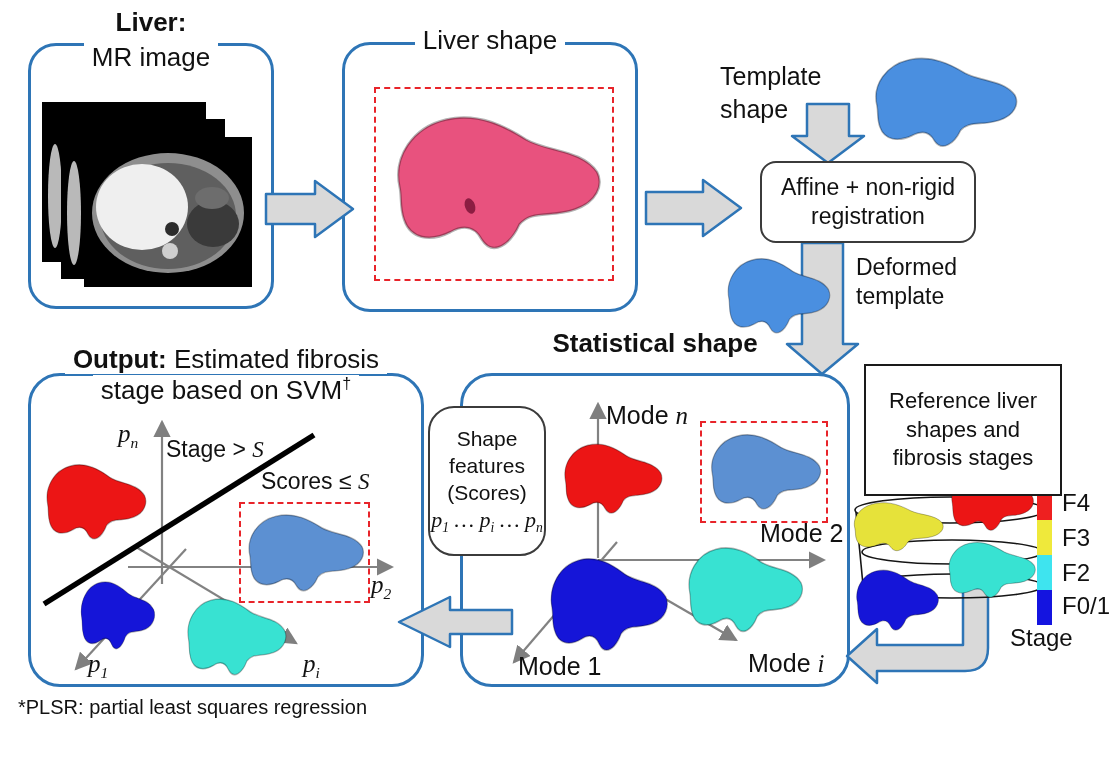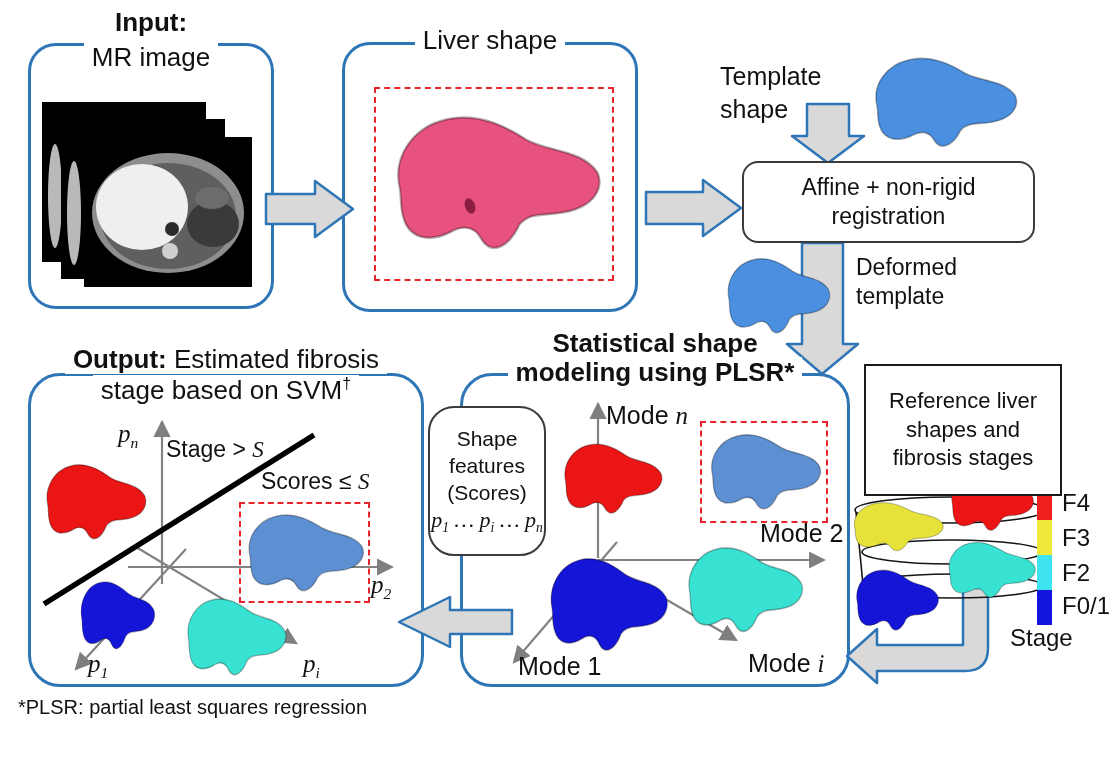--- a/index.html
+++ b/index.html
@@ -112,50 +112,49 @@
       <rect x="1037" y="520" width="15" height="35" fill="#EFE93B"></rect>
       <rect x="1037" y="555" width="15" height="35" fill="#3EE4EF"></rect>
       <rect x="1037" y="590" width="15" height="35" fill="#1414E0"></rect>
     </g>
   </svg>
 
   <div class="dashedbox" style="left:374px;top:87px;width:236px;height:190px;"></div>
   <div class="dashedbox" style="left:700px;top:421px;width:124px;height:98px;"></div>
   <div class="dashedbox" style="left:239px;top:502px;width:127px;height:97px;"></div>
 
-  <div class="panel" style="left:742px;top:161px;width:293px;height:82px;border:2.5px solid #3b3b3b;border-radius:16px;font-size:23px;line-height:1.25;">
+  <div class="panel" style="left:760px;top:161px;width:216px;height:82px;border:2.5px solid #3b3b3b;border-radius:16px;font-size:23px;line-height:1.25;">
     <div>Affine + non-rigid</div>
     <div>registration</div>
   </div>
 
   <div class="panel" style="left:428px;top:406px;width:118px;height:150px;border:2.5px solid #3b3b3b;border-radius:26px;font-size:21px;line-height:1.3;">
     <div>Shape</div>
     <div>features</div>
     <div>(Scores)</div>
     <div class="math" style="font-size:22px;"><i>p</i><sub>1</sub><span> … </span><i>p</i><sub>i</sub><span> … </span><i>p</i><sub>n</sub></div>
   </div>
 
   <div class="panel" style="left:864px;top:364px;width:198px;height:132px;border:2px solid #1a1a1a;font-size:22px;line-height:1.3;">
     <div>Reference liver</div>
     <div>shapes and</div>
     <div>fibrosis stages</div>
   </div>
 
   <div class="legend" style="left:28px;top:5px;width:246px;font-size:26px;line-height:1.35;">
-    <div><span class="bgspan b">Input:</span></div>
+    <div><span class="bgspan b">Liver:</span></div>
     <div><span class="bgspan">MR image</span></div>
   </div>
 
   <div class="legend" style="left:342px;top:25px;width:296px;font-size:26px;">
     <span class="bgspan">Liver shape</span>
   </div>
 
   <div class="legend" style="left:460px;top:329px;width:390px;font-size:26px;line-height:1.13;font-weight:bold;">
     <div><span class="bgspan">Statistical shape</span></div>
-    <div><span class="bgspan">modeling using PLSR*</span></div>
   </div>
 
   <div class="legend" style="left:28px;top:345px;width:396px;font-size:26px;line-height:1.13;">
     <div><span class="bgspan"><b>Output:</b><span> Estimated fibrosis</span></span></div>
     <div><span class="bgspan"><span>stage based on SVM</span><sup class="dag">†</sup></span></div>
   </div>
 
   <div class="lbl" style="left:720px;top:60px;font-size:25px;line-height:1.3;">
     <div>Template</div>
     <div>shape</div>

